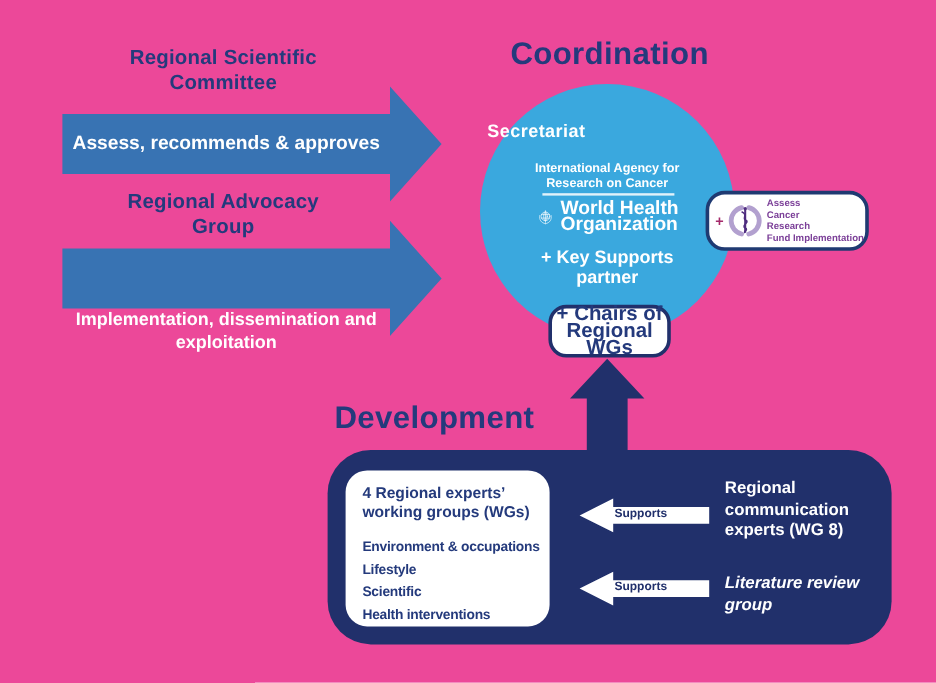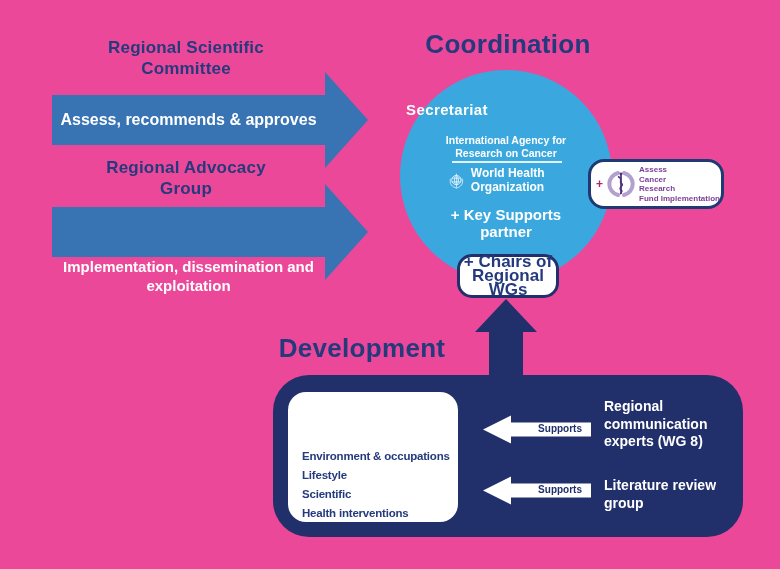--- a/index.html
+++ b/index.html
@@ -24,21 +24,21 @@
     background:#3aa8de; z-index:2;
   }
   .c-secretariat { left:406px; top:101px; width:200px; text-align:left;
     color:#fff; font-weight:bold; font-size:15px; letter-spacing:.4px; z-index:3; }
   .c-iarc { left:442px; top:134px; width:128px; text-align:center;
     color:#fff; font-weight:bold; font-size:10.5px; line-height:12.5px; z-index:3; }
   .c-divider { left:452px; top:161px; width:110px; height:2px;
     background:rgba(255,255,255,.85); z-index:3; }
   .c-who { left:448px; top:167px; width:120px; display:flex; align-items:center;
     justify-content:center; gap:6px; z-index:3; }
-  .c-who-text { color:#fff; font-weight:bold; font-size:12px; line-height:13.5px; text-align:left; }
+  .c-who-text { color:#fff; font-weight:bold; font-size:16px; line-height:13.5px; text-align:left; }
   .c-partner { left:436px; top:206px; width:140px; text-align:center;
     color:#fff; font-weight:bold; font-size:15px; line-height:17px; z-index:3; }
 
   .chairs-box {
     left:457px; top:254px; width:102px; height:44px; background:#fff;
     border:3px solid #21306b; border-radius:15px; z-index:4;
     display:flex; align-items:center; justify-content:center;
     color:#243a7c; font-weight:bold; font-size:17px; line-height:14px; text-align:center;
     box-sizing:border-box;
   }
@@ -54,21 +54,21 @@
 
   
   .dev-box { left:273px; top:375px; width:470px; height:162px; background:#21306b;
     border-radius:36px; z-index:2; }
   .wg-box { left:288px; top:392px; width:170px; height:130px; background:#fff;
     border-radius:18px; z-index:3; }
   .wg-heading { left:302px; top:403px; width:148px; color:#243a7c; font-weight:bold;
     font-size:13px; line-height:16px; z-index:4; }
   .wg-items { left:302px; top:447px; color:#243a7c; font-weight:bold;
     font-size:11.5px; line-height:19px; letter-spacing:-0.2px; white-space:nowrap; z-index:4; }
-  .supports-text { width:70px; text-align:right; color:#21306b; font-weight:bold;
+  .supports-text { width:70px; text-align:left; color:#21306b; font-weight:bold;
     font-size:10px; z-index:5; }
   .dev-label { width:122px; color:#ffffff; font-weight:bold; font-size:14px;
     line-height:17.5px; text-align:left; z-index:4; }
 </style>
 </head>
 <body>
 
 <div class="canvas">
 
   <svg class="svg-layer" width="780" height="569" viewBox="0 0 780 569">
@@ -129,33 +129,34 @@
       <span>Research</span>
       <span>Fund Implementation</span>
     </div>
   </div>
 
   <div class="abs h-navy h-big" style="left:272px; top:334px; width:180px; z-index:3;">Development</div>
 
   <div class="abs dev-box"></div>
 
   <div class="abs wg-box"></div>
+  <div class="abs wg-heading">4 Regional experts’ working groups (WGs)</div>
   <div class="abs wg-items">
     <div>Environment &amp; occupations</div>
     <div>Lifestyle</div>
     <div>Scientific</div>
     <div>Health interventions</div>
   </div>
 
   <svg class="abs" style="left:482px; top:414px; z-index:4;" width="110" height="31" viewBox="0 0 110 31">
     <polygon points="1,15.5 29,1.5 29,8.5 109,8.5 109,22.5 29,22.5 29,29.5" fill="#ffffff"></polygon>
   </svg>
   <div class="abs supports-text" style="left:512px; top:423px;">Supports</div>
 
   <svg class="abs" style="left:482px; top:475px; z-index:4;" width="110" height="31" viewBox="0 0 110 31">
     <polygon points="1,15.5 29,1.5 29,8.5 109,8.5 109,22.5 29,22.5 29,29.5" fill="#ffffff"></polygon>
   </svg>
   <div class="abs supports-text" style="left:512px; top:484px;">Supports</div>
 
   <div class="abs dev-label" style="left:604px; top:398px;">Regional communication experts (WG 8)</div>
-  <div class="abs dev-label" style="left:604px; top:477px;">Literature review group</div>
+  <div class="abs dev-label" style="left:604px; top:477px;font-style:italic;">Literature review group</div>
 
 </div>
 
 </body></html>

